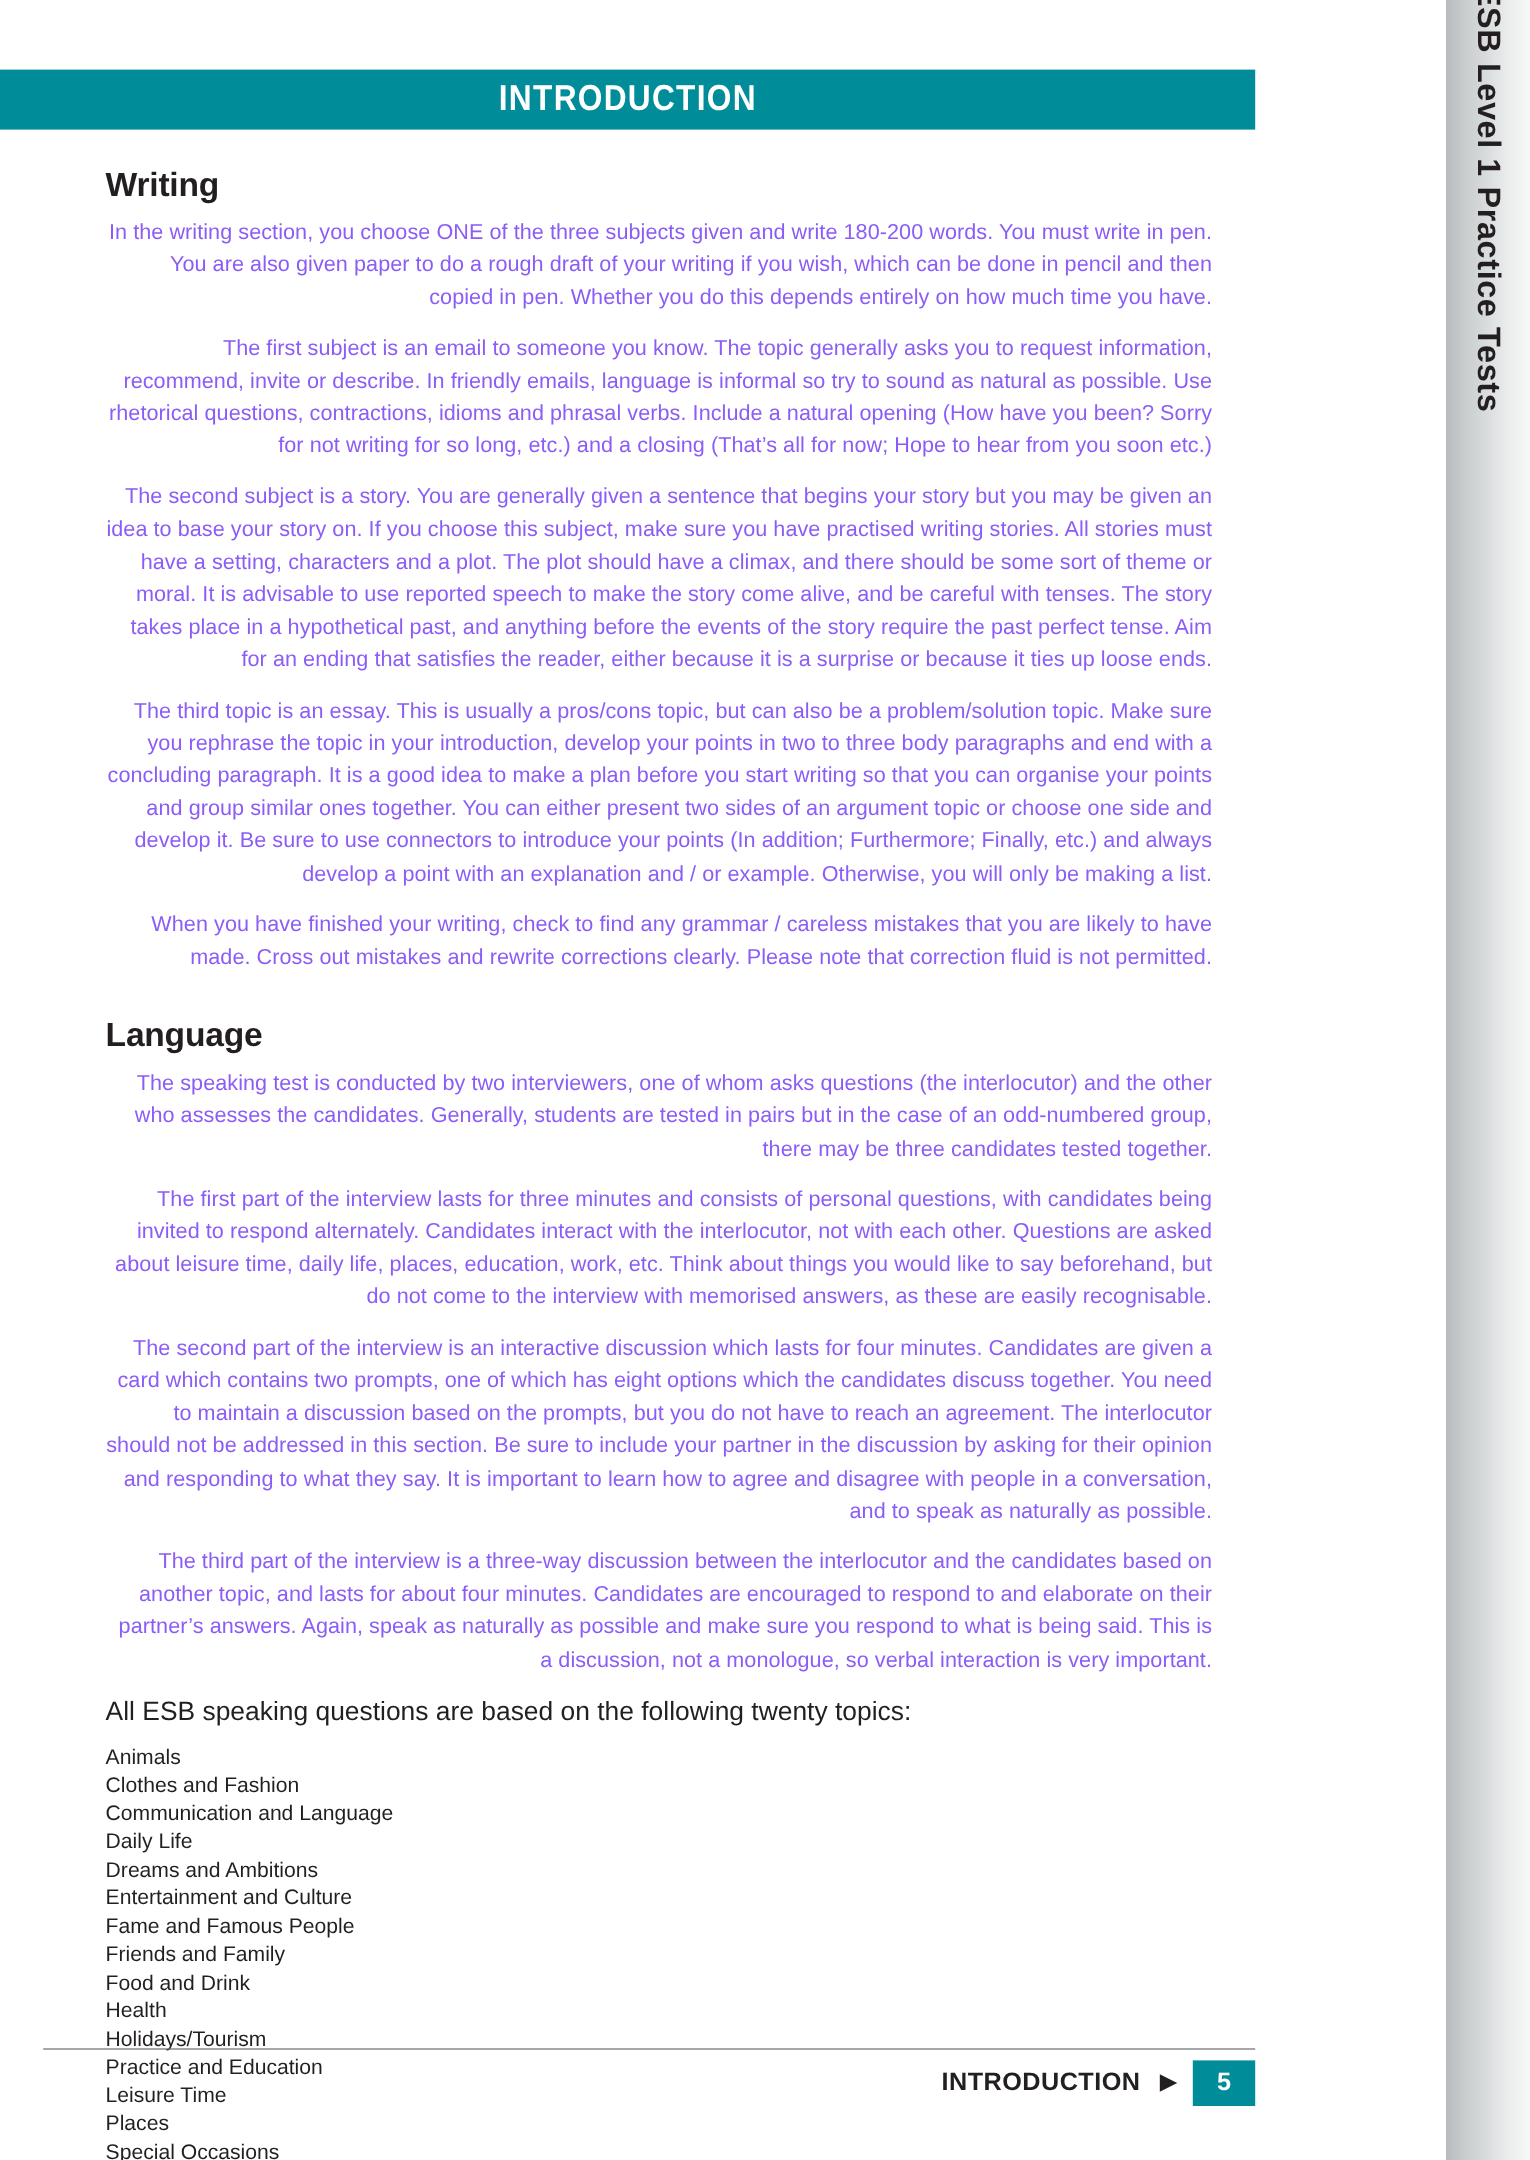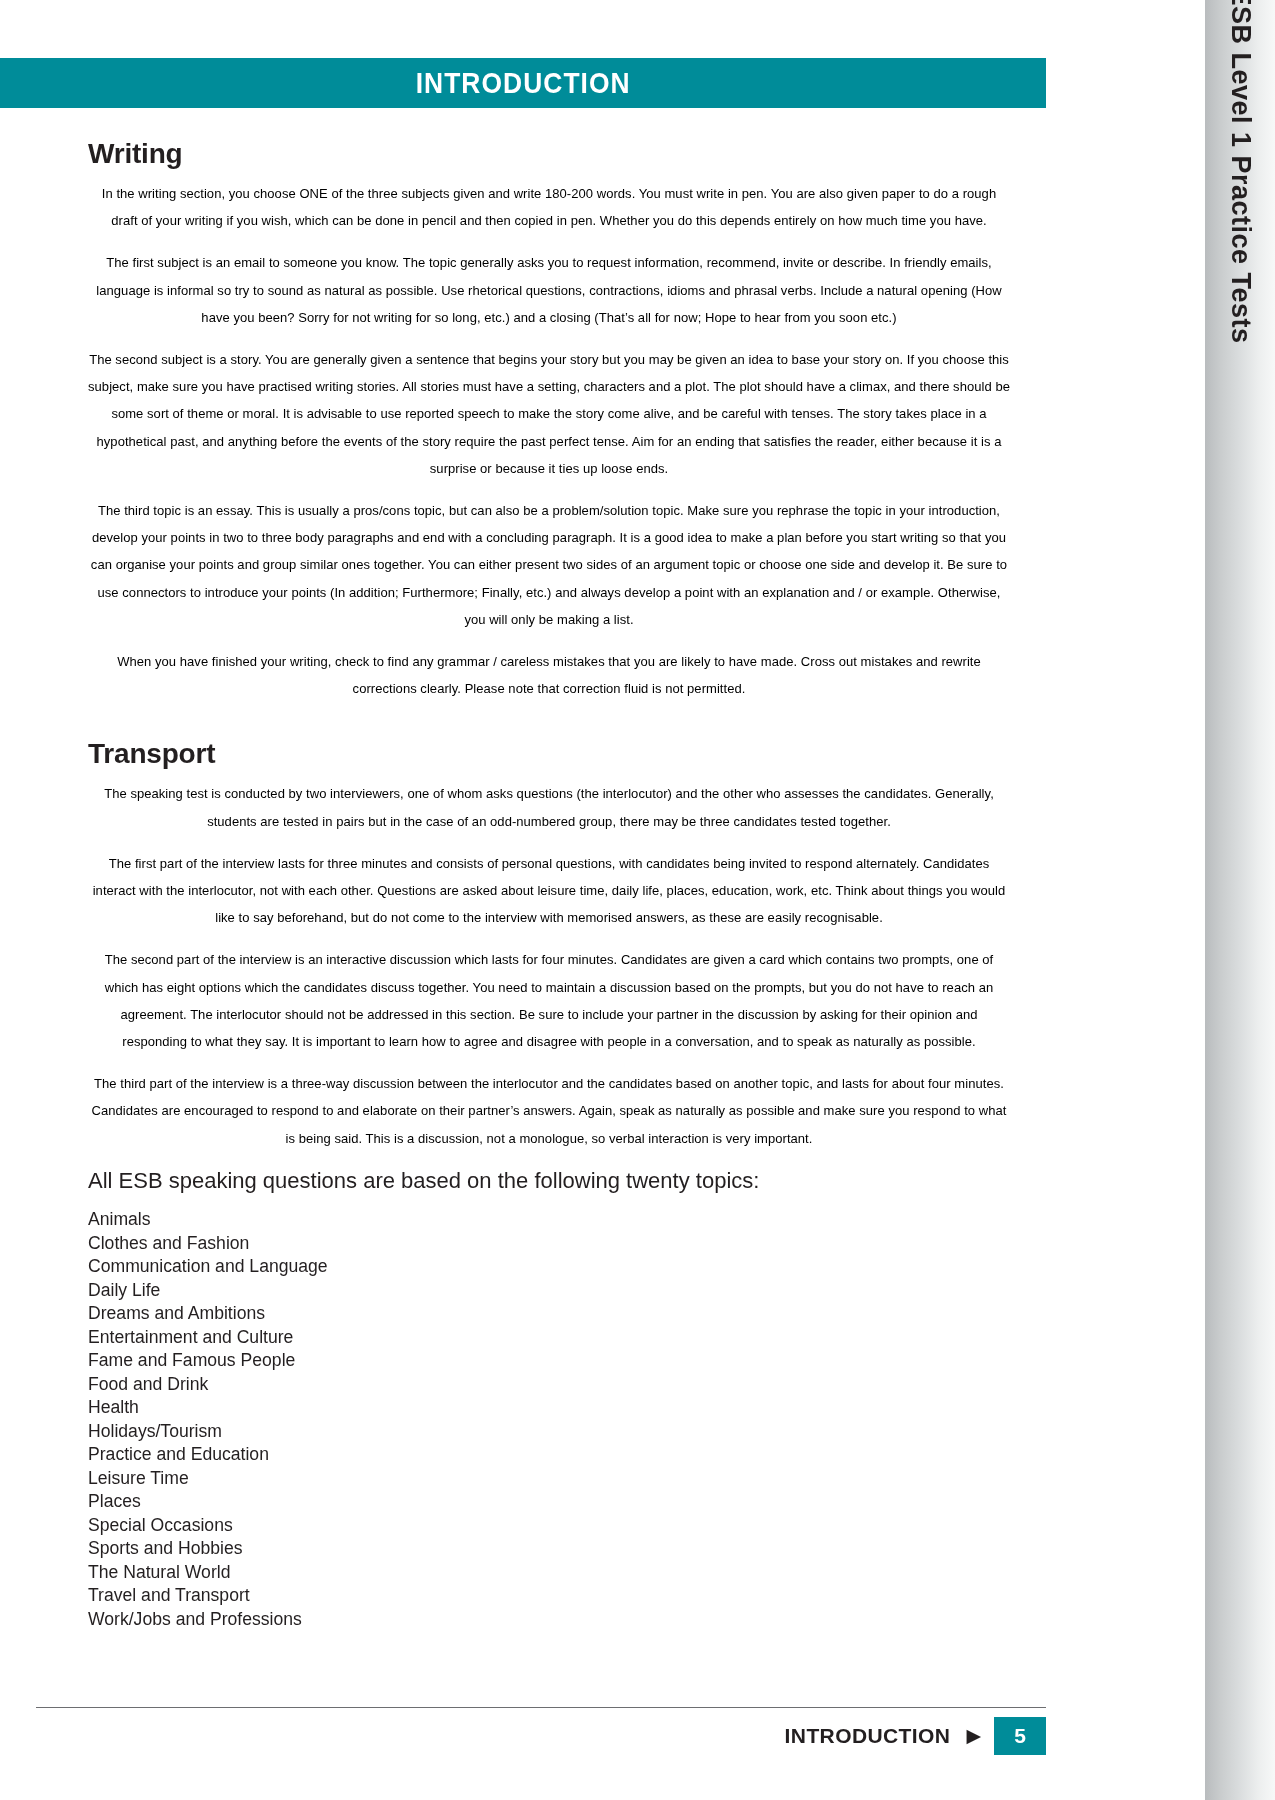--- a/index.html
+++ b/index.html
@@ -94,25 +94,25 @@
     font-weight: bold;
     margin: 0 0 10px 0;
     color: #231f20;
     letter-spacing: -0.2px;
   }
   h2.section-heading.second {
     margin-top: 36px;
   }
 
   p.body-text {
-    font-size: 13px;
+    font-size: 18px;
     line-height: 27.2px;
     margin: 0 0 15px 0;
-    color: #000000;
-    text-align: center;
+    color: #8b5cf6;
+    text-align: right;
     letter-spacing: 0.05px;
   }
   p.body-text:last-of-type { margin-bottom: 0; }
 
   p.intro-line {
     font-size: 22px;
     line-height: 27.2px;
     margin: 0 0 14px 0;
   }
 
@@ -197,38 +197,39 @@
   <div class="content">
 
     <h2 class="section-heading">Writing</h2>
 
     <p class="body-text">In the writing section, you choose ONE of the three subjects given and write 180-200 words. You must write in pen. You are also given paper to do a rough draft of your writing if you wish, which can be done in pencil and then copied in pen. Whether you do this depends entirely on how much time you have.</p>
     <p class="body-text">The first subject is an email to someone you know. The topic generally asks you to request information, recommend, invite or describe. In friendly emails, language is informal so try to sound as natural as possible. Use rhetorical questions, contractions, idioms and phrasal verbs. Include a natural opening (How have you been? Sorry for not writing for so long, etc.) and a closing (That’s all for now; Hope to hear from you soon etc.)</p>
     <p class="body-text">The second subject is a story. You are generally given a sentence that begins your story but you may be given an idea to base your story on. If you choose this subject, make sure you have practised writing stories. All stories must have a setting, characters and a plot. The plot should have a climax, and there should be some sort of theme or moral. It is advisable to use reported speech to make the story come alive, and be careful with tenses. The story takes place in a hypothetical past, and anything before the events of the story require the past perfect tense. Aim for an ending that satisfies the reader, either because it is a surprise or because it ties up loose ends.</p>
     <p class="body-text">The third topic is an essay. This is usually a pros/cons topic, but can also be a problem/solution topic. Make sure you rephrase the topic in your introduction, develop your points in two to three body paragraphs and end with a concluding paragraph. It is a good idea to make a plan before you start writing so that you can organise your points and group similar ones together. You can either present two sides of an argument topic or choose one side and develop it. Be sure to use connectors to introduce your points (In addition; Furthermore; Finally, etc.) and always develop a point with an explanation and / or example. Otherwise, you will only be making a list.</p>
     <p class="body-text">When you have finished your writing, check to find any grammar / careless mistakes that you are likely to have made. Cross out mistakes and rewrite corrections clearly. Please note that correction fluid is not permitted.</p>
 
-    <h2 class="section-heading second">Transport</h2>
+    <h2 class="section-heading second">Language</h2>
 
     <p class="body-text">The speaking test is conducted by two interviewers, one of whom asks questions (the interlocutor) and the other who assesses the candidates. Generally, students are tested in pairs but in the case of an odd-numbered group, there may be three candidates tested together.</p>
     <p class="body-text">The first part of the interview lasts for three minutes and consists of personal questions, with candidates being invited to respond alternately. Candidates interact with the interlocutor, not with each other. Questions are asked about leisure time, daily life, places, education, work, etc. Think about things you would like to say beforehand, but do not come to the interview with memorised answers, as these are easily recognisable.</p>
     <p class="body-text">The second part of the interview is an interactive discussion which lasts for four minutes. Candidates are given a card which contains two prompts, one of which has eight options which the candidates discuss together. You need to maintain a discussion based on the prompts, but you do not have to reach an agreement. The interlocutor should not be addressed in this section. Be sure to include your partner in the discussion by asking for their opinion and responding to what they say. It is important to learn how to agree and disagree with people in a conversation, and to speak as naturally as possible.</p>
     <p class="body-text">The third part of the interview is a three-way discussion between the interlocutor and the candidates based on another topic, and lasts for about four minutes. Candidates are encouraged to respond to and elaborate on their partner’s answers. Again, speak as naturally as possible and make sure you respond to what is being said. This is a discussion, not a monologue, so verbal interaction is very important.</p>
 
     <p class="intro-line">All ESB speaking questions are based on the following twenty topics:</p>
 
     <div class="topics">
       <div class="topics-col">
         <div class="topic-item">Animals</div>
         <div class="topic-item">Clothes and Fashion</div>
         <div class="topic-item">Communication and Language</div>
         <div class="topic-item">Daily Life</div>
         <div class="topic-item">Dreams and Ambitions</div>
         <div class="topic-item">Entertainment and Culture</div>
         <div class="topic-item">Fame and Famous People</div>
+        <div class="topic-item">Friends and Family</div>
         <div class="topic-item">Food and Drink</div>
         <div class="topic-item">Health</div>
       </div>
       <div class="topics-col">
         <div class="topic-item">Holidays/Tourism</div>
         <div class="topic-item">Practice and Education</div>
         <div class="topic-item">Leisure Time</div>
         <div class="topic-item">Places</div>
         <div class="topic-item">Special Occasions</div>
         <div class="topic-item">Sports and Hobbies</div>

